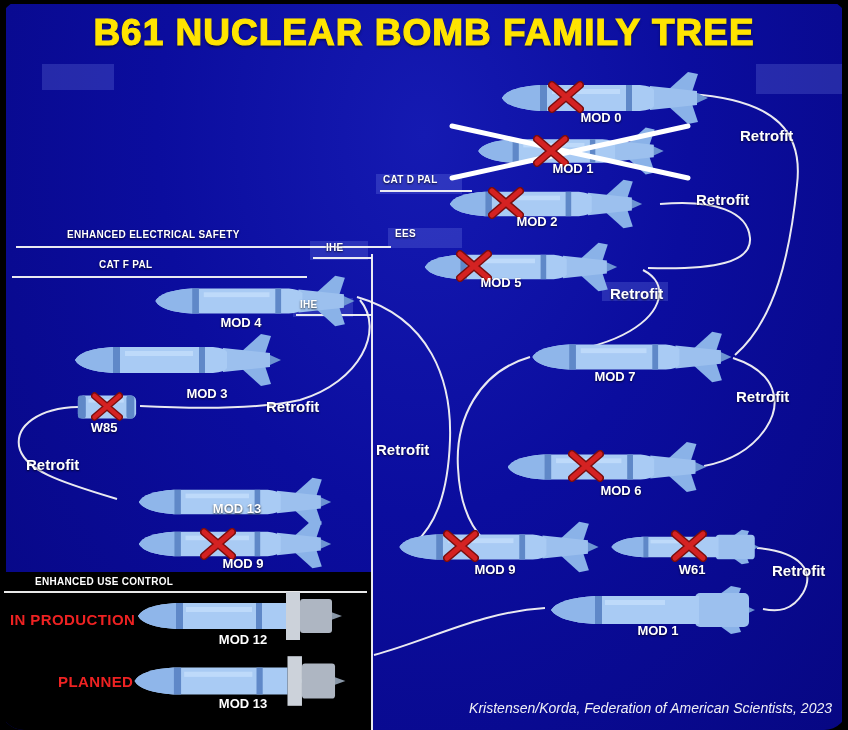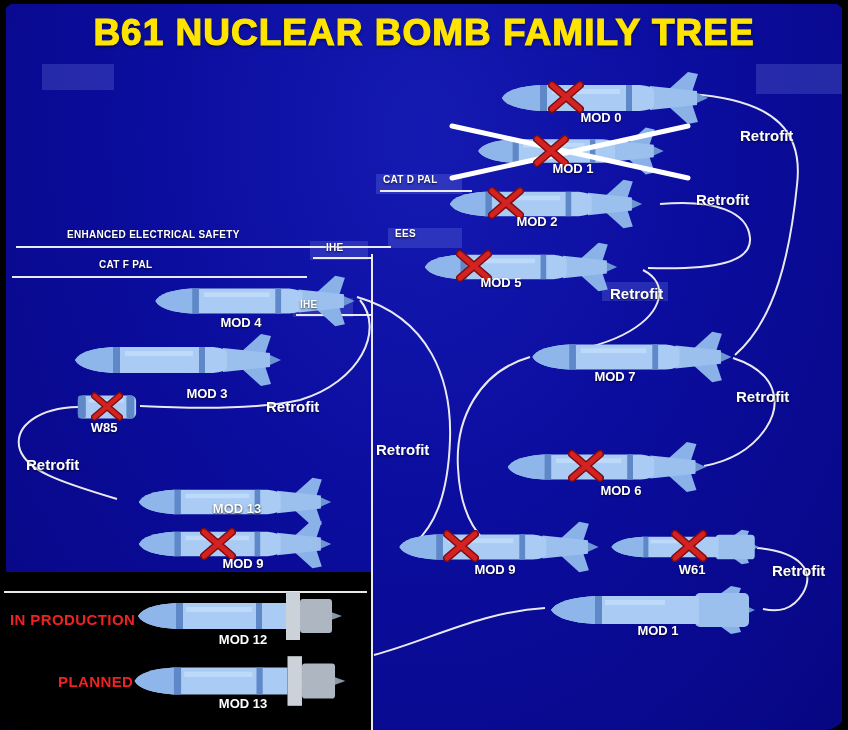--- a/index.html
+++ b/index.html
@@ -175,25 +175,27 @@
   <div class="lbl mod-label" style="left:658px;top:623px;">MOD 1</div>
   <div class="lbl mod-label" style="left:243px;top:632px;">MOD 12</div>
   <div class="lbl mod-label" style="left:243px;top:696px;">MOD 13</div>
 
   <div class="lbl feature-label" style="left:67px;top:229px;">ENHANCED ELECTRICAL SAFETY</div>
   <div class="lbl feature-label" style="left:383px;top:174px;">CAT D PAL</div>
   <div class="lbl feature-label" style="left:395px;top:228px;">EES</div>
   <div class="lbl feature-label" style="left:326px;top:242px;">IHE</div>
   <div class="lbl feature-label" style="left:99px;top:259px;">CAT F PAL</div>
   <div class="lbl feature-label" style="left:300px;top:299px;">IHE</div>
+  <div class="lbl feature-label" style="left:35px;top:576px;">ENHANCED USE CONTROL</div>
   <div class="lbl status-label" style="left:10px;top:611px;">IN PRODUCTION</div>
   <div class="lbl status-label" style="left:58px;top:673px;">PLANNED</div>
 
   <div class="lbl retrofit-label" style="left:740px;top:127px;">Retrofit</div>
   <div class="lbl retrofit-label" style="left:696px;top:191px;">Retrofit</div>
   <div class="lbl retrofit-label" style="left:610px;top:285px;">Retrofit</div>
   <div class="lbl retrofit-label" style="left:266px;top:398px;">Retrofit</div>
   <div class="lbl retrofit-label" style="left:26px;top:456px;">Retrofit</div>
   <div class="lbl retrofit-label" style="left:376px;top:441px;">Retrofit</div>
   <div class="lbl retrofit-label" style="left:736px;top:388px;">Retrofit</div>
   <div class="lbl retrofit-label" style="left:772px;top:562px;">Retrofit</div>
 
+  <div class="attribution">Kristensen/Korda, Federation of American Scientists, 2023</div>
 </div>
 
 </body></html>

